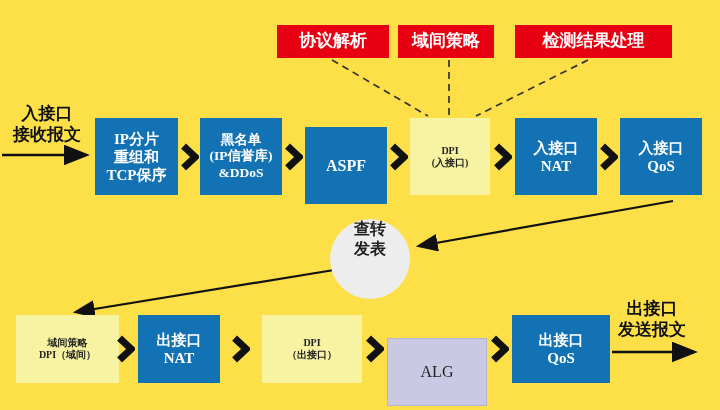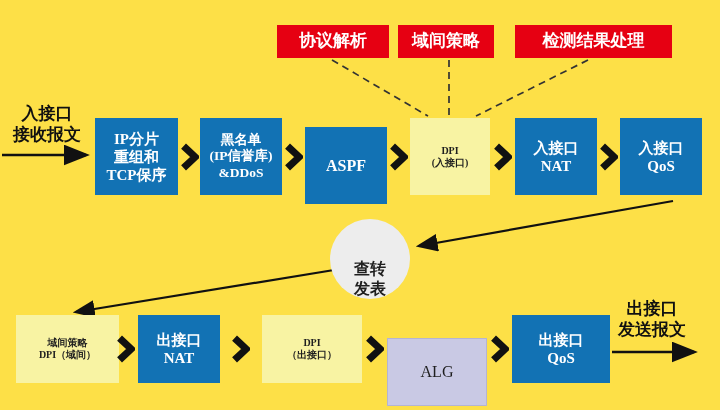--- a/index.html
+++ b/index.html
@@ -36,21 +36,21 @@
   .r2b1{left:138px;width:82px;}
   .r2b2{left:262px;width:100px;}
   .r2b3{left:387px;width:100px;margin-top:23px;}
   .r2b4{left:512px;width:98px;}
   
   .chev{position:absolute;width:20px;height:28px;}
   .chev svg{display:block;width:100%;height:100%;}
   
   .circle{
     position:absolute;left:330px;top:219px;width:80px;height:80px;border-radius:50%;
-    background:#ededed;display:flex;align-items:flex-end;justify-content:center;
+    background:#ededed;display:flex;align-items:flex-start;justify-content:center;
     color:#1f1f1f;font-weight:bold;font-size:16px;line-height:1.25;
   }
   
   .flowlabel{
     position:absolute;color:#111;font-weight:bold;font-size:17px;line-height:1.25;text-align:center;
   }
   .inlabel{left:2px;top:103px;width:90px;}
   .outlabel{left:606px;top:298px;width:92px;}
   svg.underlay{position:absolute;left:0;top:0;z-index:0;}
   .box,.circle,.flowlabel,.chev{z-index:2;}

